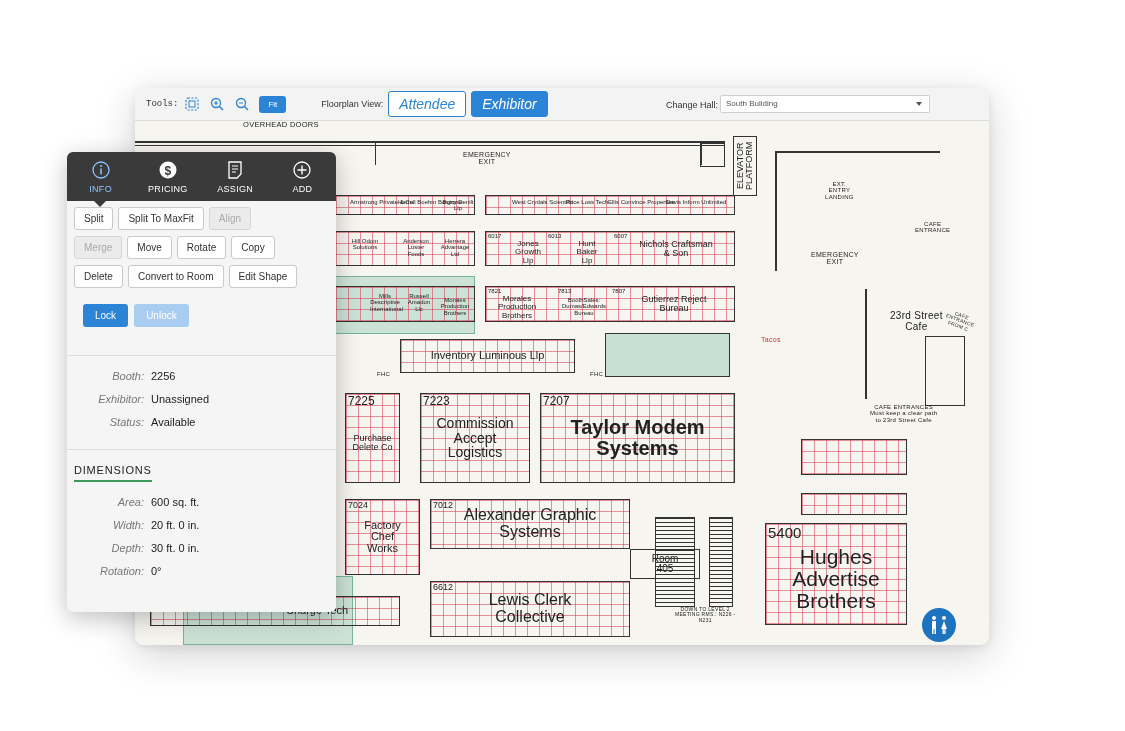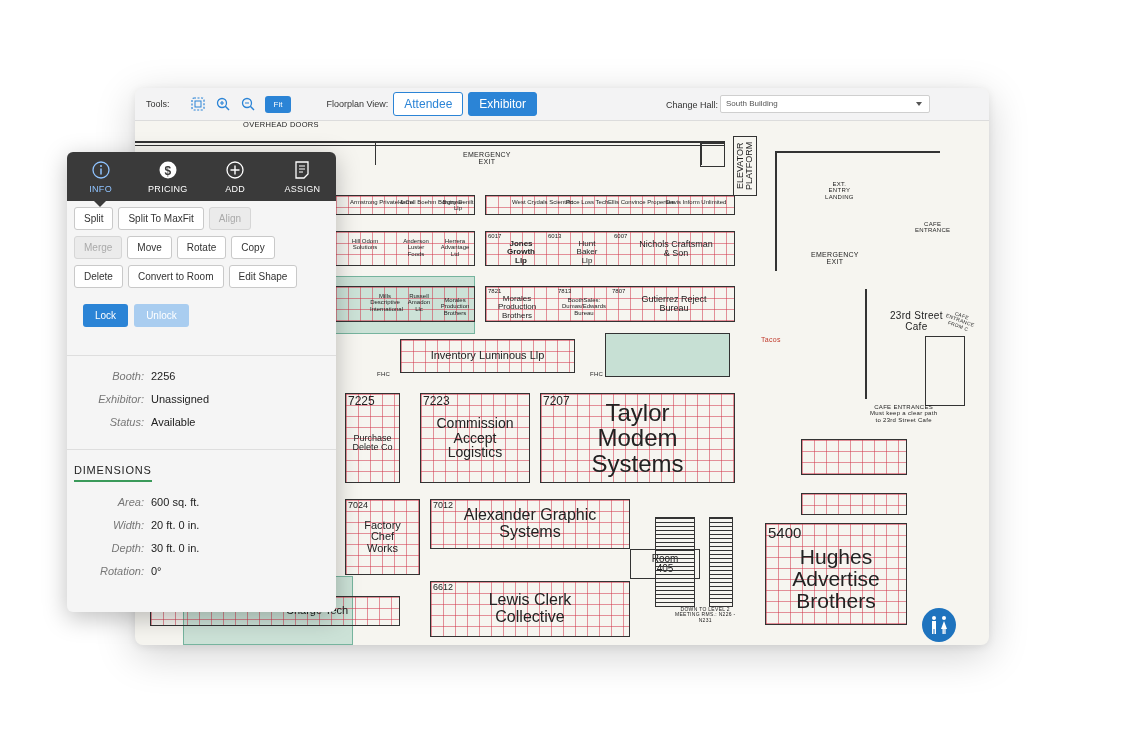--- a/index.html
+++ b/index.html
@@ -10,25 +10,25 @@
   .window {
     position: absolute; left: 135px; top: 88px; width: 854px; height: 557px;
     background: #f6f5f0; border-radius: 8px; overflow: hidden;
     box-shadow: 0 10px 40px rgba(0,0,0,0.18), 0 2px 8px rgba(0,0,0,0.08);
   }
   .toolbar {
     position: absolute; left: 0; top: 0; width: 100%; height: 33px;
     background: #f3f3f4; border-bottom: 1px solid #dcdcdc;
     display: flex; align-items: center; font-size: 9px; color: #333;
   }
-  .tb-label { margin-left: 11px; margin-right: 20px; }
+  .tb-label { margin-left: 11px; margin-right: 6px; font-family: Liberation Mono, monospace; }
   .tb-icon { width: 16px; height: 16px; display: inline-flex; align-items: center; justify-content: center; margin-right: 9px; color: #2b84d6; cursor: pointer; }
   .btn-fit { background: #2b84d6; color: #fff; font-size: 8px; padding: 4px 9px; border-radius: 3px; cursor: pointer; }
   .fv-label { margin-left: 35px; margin-right: 5px; }
-  .seg-btn { font-size: 12px; padding: 4px 10px; border: 1px solid #2b84d6; border-radius: 3px; cursor: pointer; margin-right: 5px; }
+  .seg-btn { font-size: 14px; padding: 4px 10px; border: 1px solid #2b84d6; border-radius: 3px; cursor: pointer; margin-right: 5px; font-style: italic; }
   .seg-btn.off { background: #fff; color: #2b84d6; }
   .seg-btn.on { background: #2b84d6; color: #fff; }
   .hall-label { position: absolute; left: 531px; top: 12px; font-size: 9px; }
   .hall-select { position: absolute; left: 585px; top: 7px; width: 210px; height: 18px; background: #fff; border: 1px solid #cfcfcf; border-radius: 2px; font-size: 8px; color: #555; padding: 3px 5px; cursor: pointer; }
   .hall-select .caret { position: absolute; right: 7px; top: 6px; width: 0; height: 0; border-left: 3px solid transparent; border-right: 3px solid transparent; border-top: 4px solid #555; }
 
   .map { position: absolute; left: 0; top: 33px; width: 854px; height: 524px; }
 
   
   .booth { position: absolute; border: 1.2px solid #333; background: rgba(255,255,255,0.0); font-size: 6px; color: #222; text-align: center; display: flex; align-items: center; justify-content: center; line-height: 1.05; }
@@ -131,21 +131,21 @@
 
     <div class="booth grid" style="left:200px;top:110px;width:140px;height:35px;">
       <span style="position:absolute;left:14px;top:6px;width:30px;">Hill Odom Solutions</span>
       <span style="position:absolute;left:65px;top:6px;width:30px;">Anderson Luster Foods</span>
       <span style="position:absolute;left:104px;top:6px;width:30px;">Herrera Advantage Ltd</span>
     </div>
     <div class="booth grid" style="left:350px;top:110px;width:250px;height:35px;">
       <span style="position:absolute;left:2px;top:1px;">6017</span>
       <span style="position:absolute;left:62px;top:1px;">6013</span>
       <span style="position:absolute;left:128px;top:1px;">6007</span>
-      <span style="position:absolute;left:21px;top:8px;width:28px;font-size:8px;font-weight:bold;">Jones Growth Llp</span>
+      <span style="position:absolute;left:28px;top:8px;width:28px;font-size:8px;">Jones Growth Llp</span>
       <span style="position:absolute;left:86px;top:8px;width:30px;font-size:8px;">Hunt Baker Llp</span>
       <span style="position:absolute;left:150px;top:8px;width:80px;font-size:9px;">Nichols Craftsman &amp; Son</span>
     </div>
 
     <div class="teal-zone" style="left:200px;top:155px;width:140px;height:58px;"></div>
     <div class="booth grid" style="left:200px;top:165px;width:140px;height:36px;">
       <span style="position:absolute;left:34px;top:6px;width:30px;">Mills Descriptive International</span>
       <span style="position:absolute;left:68px;top:6px;width:30px;">Russell Amadon Llc</span>
       <span style="position:absolute;left:103px;top:10px;width:32px;">Morales Production Brothers</span>
     </div>
@@ -168,21 +168,21 @@
     <div class="booth grid" style="left:210px;top:272px;width:55px;height:90px;">
       <span class="num">7225</span>
       <span style="font-size:9px;width:44px;margin-top:10px;">Purchase Delete Co</span>
     </div>
     <div class="booth grid med" style="left:285px;top:272px;width:110px;height:90px;">
       <span class="num">7223</span>
       <span style="width:90px;font-size:14px;">Commission Accept Logistics</span>
     </div>
     <div class="booth grid big" style="left:405px;top:272px;width:195px;height:90px;">
       <span class="num">7207</span>
-      <span style="width:150px;font-size:24px;">Taylor Modem Systems</span>
+      <span style="width:150px;font-size:20px;font-weight:bold;">Taylor Modem Systems</span>
     </div>
     <div class="booth grid" style="left:210px;top:378px;width:75px;height:76px;">
       <span class="num" style="font-size:9px;">7024</span>
       <span style="font-size:11px;width:50px;">Factory Chef Works</span>
     </div>
     <div class="booth grid" style="left:295px;top:378px;width:200px;height:50px;">
       <span class="num" style="font-size:9px;">7012</span>
       <span style="font-size:16px;width:170px;">Alexander Graphic Systems</span>
     </div>
     <div class="booth grid" style="left:295px;top:460px;width:200px;height:56px;">
@@ -265,39 +265,39 @@
       <span class="ic">
         <svg width="18" height="18" viewBox="0 0 18 18">
             <circle cx="9" cy="9" r="8.5" fill="#fff"></circle>
             <text x="9" y="13.5" font-size="12" text-anchor="middle" fill="#3a3a3a" font-family="Liberation Sans, sans-serif" font-weight="bold">$</text>
           </svg>
       </span>
       <span>PRICING</span>
     </div>
     <div class="ptab">
       <span class="ic">
-        <svg width="18" height="18" viewBox="0 0 18 18">
-            <circle cx="9" cy="9" r="8" fill="none" stroke="#fff" stroke-width="1.3"></circle>
-            <line x1="9" y1="4.5" x2="9" y2="13.5" stroke="#fff" stroke-width="1.4"></line>
-            <line x1="4.5" y1="9" x2="13.5" y2="9" stroke="#fff" stroke-width="1.4"></line>
-          </svg>
-      </span>
-      <span>ADD</span>
-    </div>
-    <div class="ptab">
-      <span class="ic">
         <svg width="16" height="18" viewBox="0 0 16 18">
             <path d="M2 1 H14 V13 L10 17 H2 Z" fill="none" stroke="#fff" stroke-width="1.3"></path>
             <line x1="5" y1="5" x2="11" y2="5" stroke="#fff" stroke-width="1.2"></line>
             <line x1="5" y1="8" x2="11" y2="8" stroke="#fff" stroke-width="1.2"></line>
             <line x1="5" y1="11" x2="9" y2="11" stroke="#fff" stroke-width="1.2"></line>
           </svg>
       </span>
       <span>ASSIGN</span>
     </div>
+    <div class="ptab">
+      <span class="ic">
+        <svg width="18" height="18" viewBox="0 0 18 18">
+            <circle cx="9" cy="9" r="8" fill="none" stroke="#fff" stroke-width="1.3"></circle>
+            <line x1="9" y1="4.5" x2="9" y2="13.5" stroke="#fff" stroke-width="1.4"></line>
+            <line x1="4.5" y1="9" x2="13.5" y2="9" stroke="#fff" stroke-width="1.4"></line>
+          </svg>
+      </span>
+      <span>ADD</span>
+    </div>
     <div class="ptab-pointer"></div>
   </div>
 
   <div class="btn-rows">
     <div class="btn-row">
       <span class="pbtn">Split</span>
       <span class="pbtn">Split To MaxFit</span>
       <span class="pbtn disabled">Align</span>
     </div>
     <div class="btn-row">

